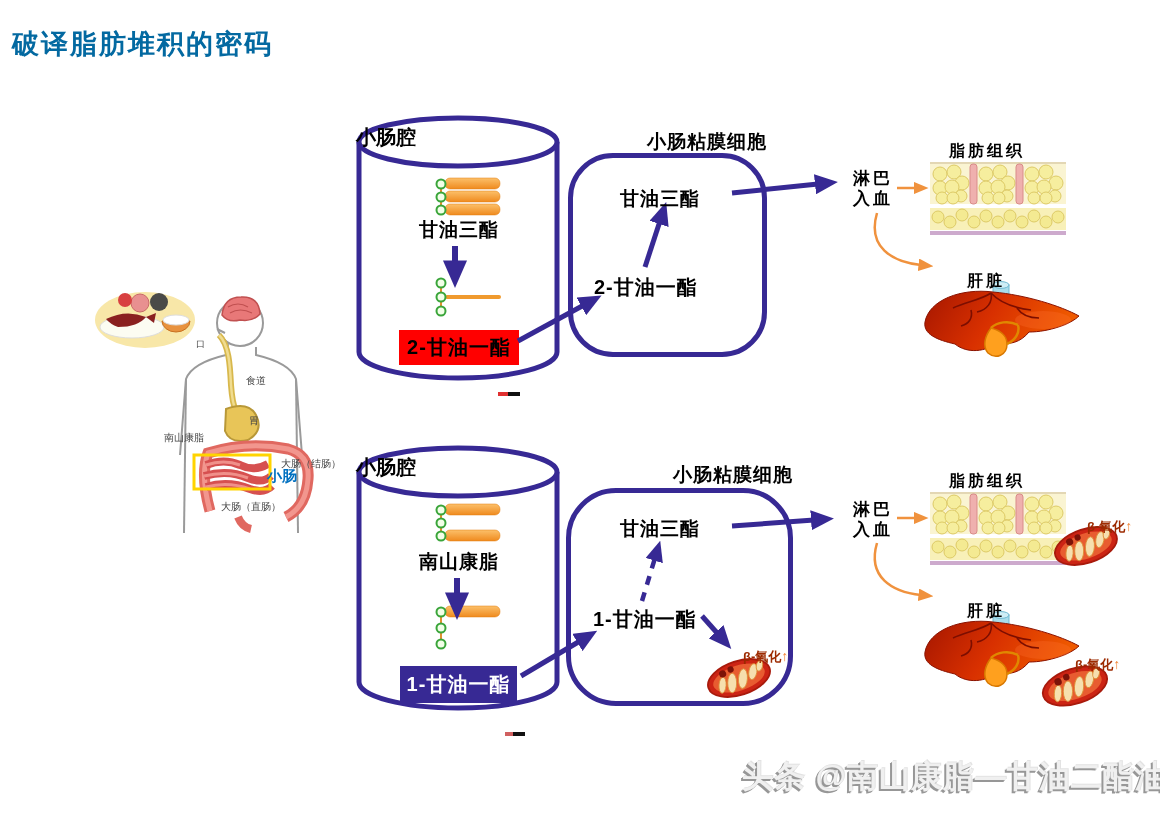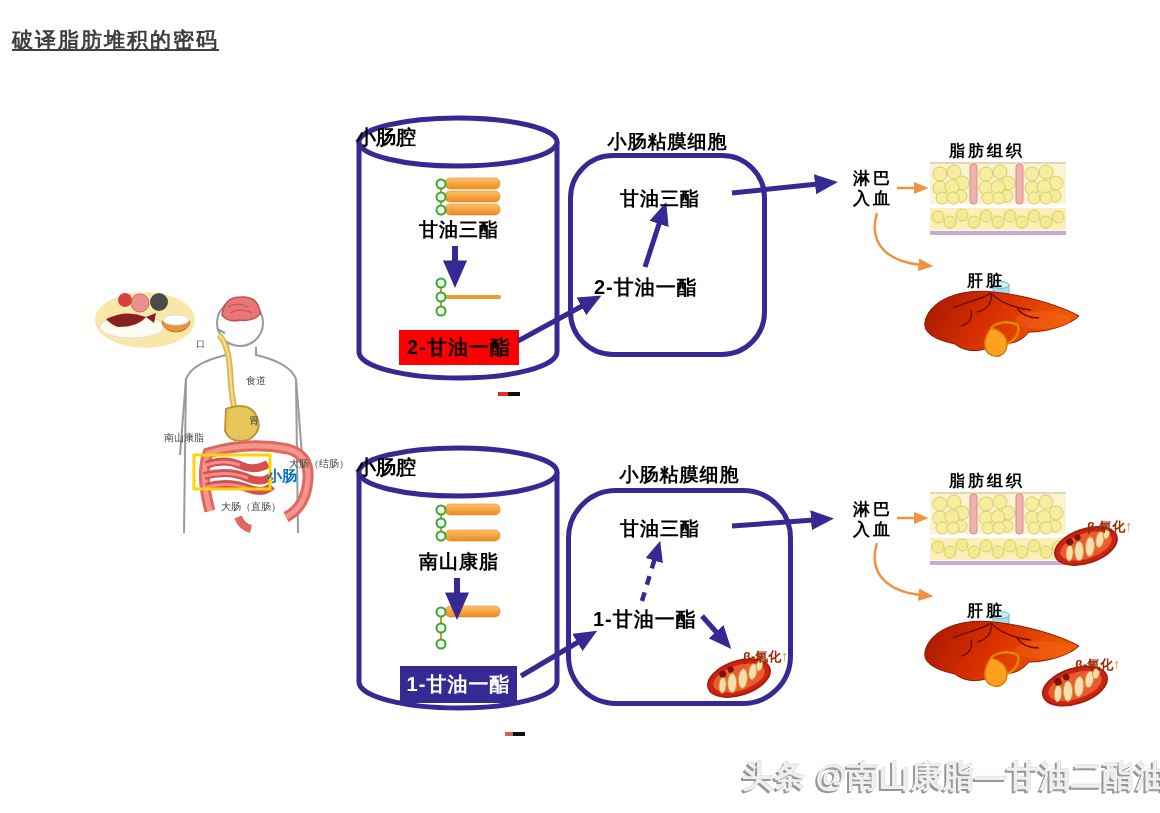--- a/index.html
+++ b/index.html
@@ -1,35 +1,35 @@
 <!DOCTYPE html>
 <html><head>
 <meta charset="utf-8">
 <style>
   html,body{margin:0;padding:0;background:#fff;}
   .canvas{position:relative;width:1160px;height:813px;background:#fff;overflow:hidden;
           font-family:"Liberation Sans","DejaVu Sans",sans-serif;color:#000;}
   .abs{position:absolute;white-space:nowrap;}
   .z1{z-index:1}.z2{z-index:2}.z3{z-index:3}
 
-  .page-title{left:12px;top:26px;font-size:21px;font-weight:bold;color:#404040;
-              font-family:"Liberation Serif","DejaVu Serif",serif;letter-spacing:2px;z-index:4;text-decoration:underline;}
+  .page-title{left:12px;top:26px;font-size:27px;font-weight:bold;color:#0369a1;
+              font-family:"Liberation Serif","DejaVu Serif",serif;letter-spacing:2px;z-index:4;}
 
   
   .an-label{font-size:10px;color:#444;z-index:4;}
   .an-small-int{font-size:15px;font-weight:bold;color:#0070c0;z-index:4;}
 
   
   .lumen-title{width:204px;font-size:20px;font-weight:bold;z-index:4;}
   .mol-label{font-size:19px;font-weight:bold;z-index:4;letter-spacing:1px;}
   .hl-box{height:35px;line-height:35px;text-align:center;font-size:20px;font-weight:bold;z-index:2;letter-spacing:1px;}
   .hl-red{background:#ff0000;color:#000;}
   .hl-purple{background:#372994;color:#fff;}
   .cell-box{border:5px solid #372994;background:#fff;z-index:2;box-sizing:border-box;}
-  .cell-title{text-align:center;font-size:19px;font-weight:bold;z-index:4;letter-spacing:1px;}
+  .cell-title{text-align:right;font-size:19px;font-weight:bold;z-index:4;letter-spacing:1px;}
   .cell-text{font-size:19px;font-weight:bold;z-index:4;letter-spacing:1px;}
   .lymph{font-size:17px;font-weight:bold;line-height:20px;z-index:4;letter-spacing:3px;margin-left:8px;}
   .organ-title{font-size:16px;font-weight:bold;letter-spacing:3px;z-index:4;}
   .beta{font-size:13px;font-weight:bold;color:#9c2a00;z-index:4;}
   .beta .up-arrow{color:#f08030;font-size:14px;}
   .dash-seg{position:absolute;height:4px;z-index:4;}
 
   .watermark{left:742px;top:756px;font-size:31px;font-weight:bold;color:#f0f0f0;z-index:5;
              text-shadow:-2px 2px 0 #979797,-1px 1px 0 #b5b5b5,1px -1px 0 #e2e2e2;letter-spacing:1px;}
   svg{position:absolute;overflow:visible;}
@@ -80,21 +80,21 @@
       <path d="M118,204 Q140,197 162,206 Q176,211 184,203" stroke="#d65050" stroke-width="8" fill="none"></path>
       <path d="M118,182 Q136,176 152,182 M116,193 Q140,187 160,195 M118,204 Q140,198 162,206" stroke="#f0908a" stroke-width="3" fill="none"></path>
     </g>
 
     <rect x="106" y="172" width="76" height="34" fill="none" stroke="#ffd400" stroke-width="3"></rect>
   </svg>
   <div class="abs an-label" style="left:196px;top:338px;font-size:9px">口</div>
   <div class="abs an-label" style="left:246px;top:374px">食道</div>
   <div class="abs an-label" style="left:249px;top:414px">胃</div>
   <div class="abs an-label" style="left:164px;top:431px">南山康脂</div>
-  <div class="abs an-label" style="left:289px;top:457px">大肠（结肠）</div>
+  <div class="abs an-label" style="left:281px;top:457px">大肠（结肠）</div>
   <div class="abs an-small-int" style="left:267px;top:467px">小肠</div>
   <div class="abs an-label" style="left:221px;top:500px">大肠（直肠）</div>
 
   <svg class="z1" style="left:356px;top:114px" width="204" height="272" viewBox="0 0 204 272">
     <defs>
       <linearGradient id="barg" x1="0" y1="0" x2="0" y2="1">
         <stop offset="0" stop-color="#fcc06a"></stop>
           <stop offset="1" stop-color="#ef8a1e"></stop>
       </linearGradient>
     </defs>

